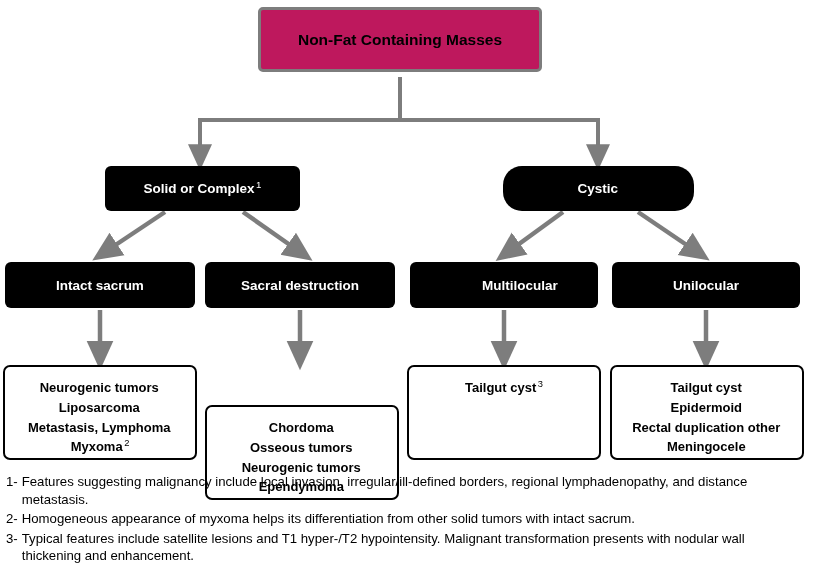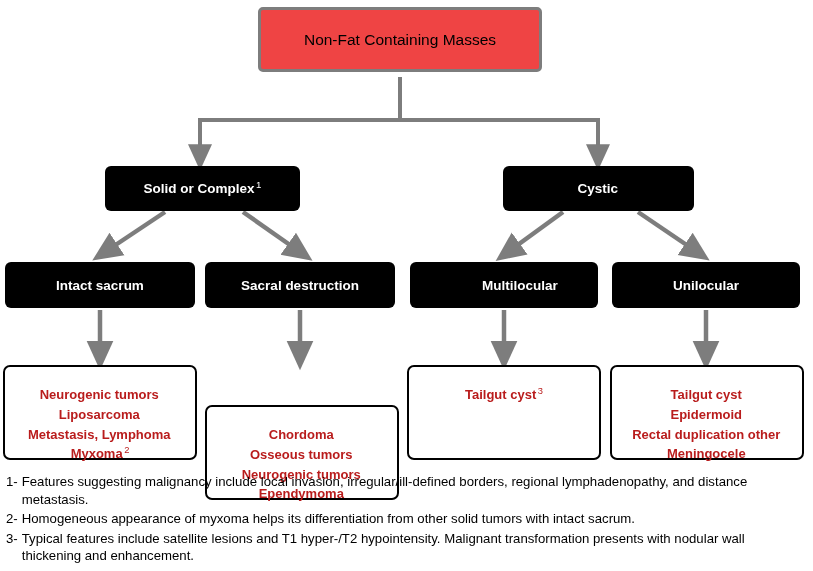--- a/index.html
+++ b/index.html
@@ -29,43 +29,43 @@
   .node {
     position: absolute;
     box-sizing: border-box;
     display: flex;
     flex-direction: column;
     align-items: center;
     justify-content: center;
     text-align: center;
   }
   .node.root {
-    background: #ef4444;
+    background: #be185d;
     border: 3px solid #7d7d7d;
     border-radius: 5px;
     color: #000000;
-    font-weight: normal;
+    font-weight: bold;
     font-size: 15.5px;
   }
   .node.gray {
     background: #000000;
     border-radius: 6px;
     color: #ffffff;
     font-weight: bold;
     font-size: 13.5px;
   }
   .node.leaf {
     background: #ffffff;
     border: 2px solid #000000;
     border-radius: 7px;
-    color: #b91c1c;
+    color: #000000;
     font-weight: bold;
     font-size: 13px;
     justify-content: flex-start;
-    padding-top: 18px;
+    padding-top: 11px;
   }
   .leaf-line {
     line-height: 1.52;
     white-space: pre-line;
   }
   sup {
     font-size: 0.72em;
     font-weight: normal;
     vertical-align: super;
     line-height: 0;
@@ -126,21 +126,21 @@
   </svg>
 
   <div class="node root" style="left:258px; top:7px; width:284px; height:65px;">
     <span>Non-Fat Containing Masses</span>
   </div>
 
   <div class="node gray" style="left:105px; top:166px; width:195px; height:45px;">
     <span><span>Solid or Complex</span><sup>1</sup></span>
   </div>
 
-  <div class="node gray" style="left:503px; top:166px; width:191px; height:45px;">
+  <div class="node gray" style="left:503px; top:166px; width:191px; height:45px;border-radius:19px;">
     <span><span>Cystic</span><sup></sup></span>
   </div>
 
   <div class="node gray" style="left:5px; top:262px; width:190px; height:46px;">
     <span>Intact sacrum</span>
   </div>
 
   <div class="node gray" style="left:205px; top:262px; width:190px; height:46px;">
     <span>Sacral destruction</span>
   </div>

